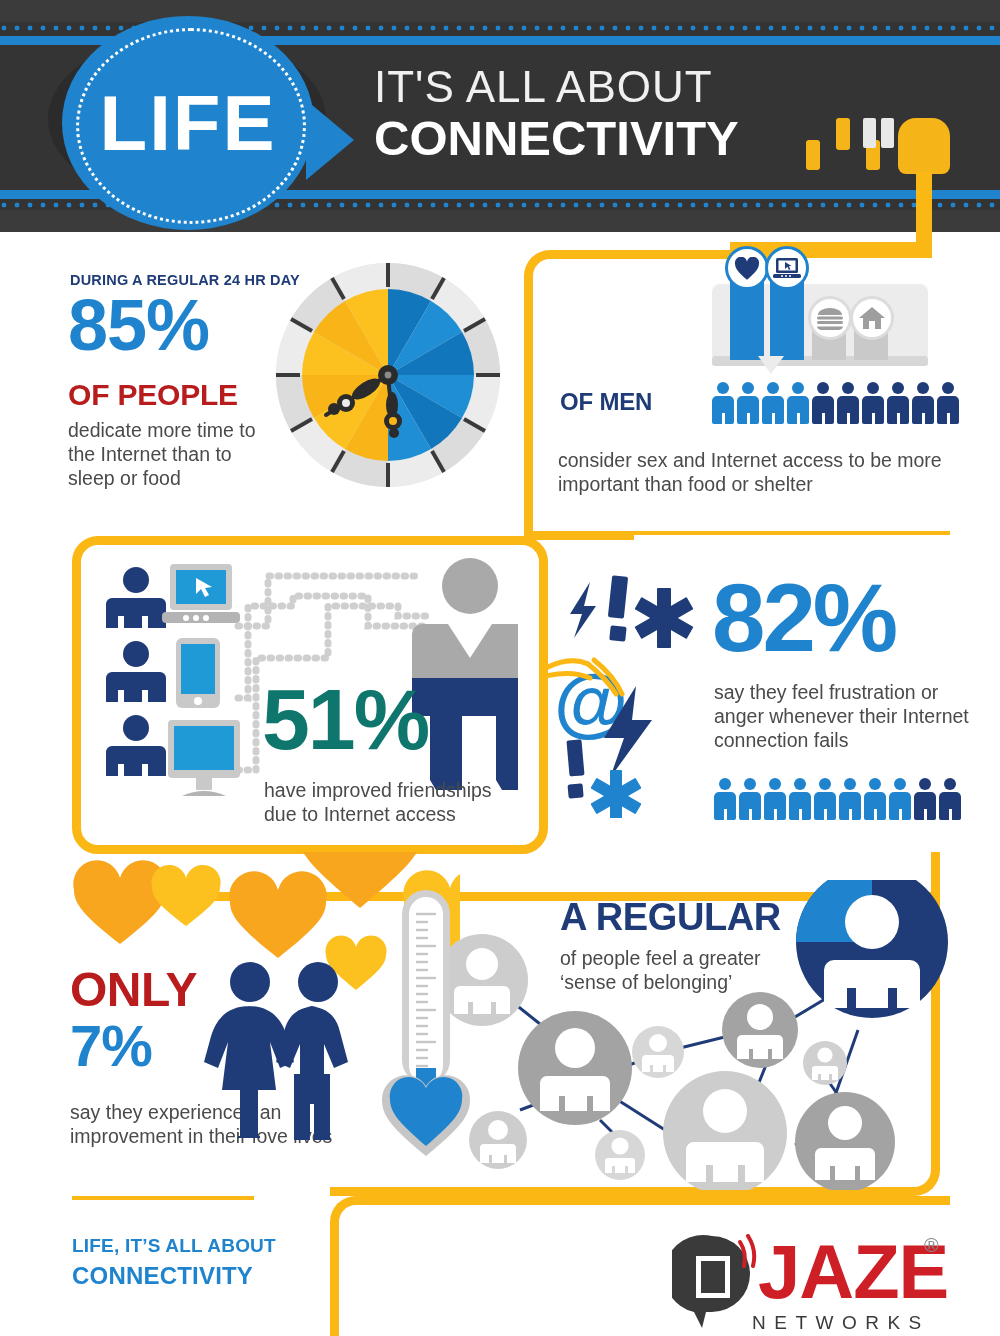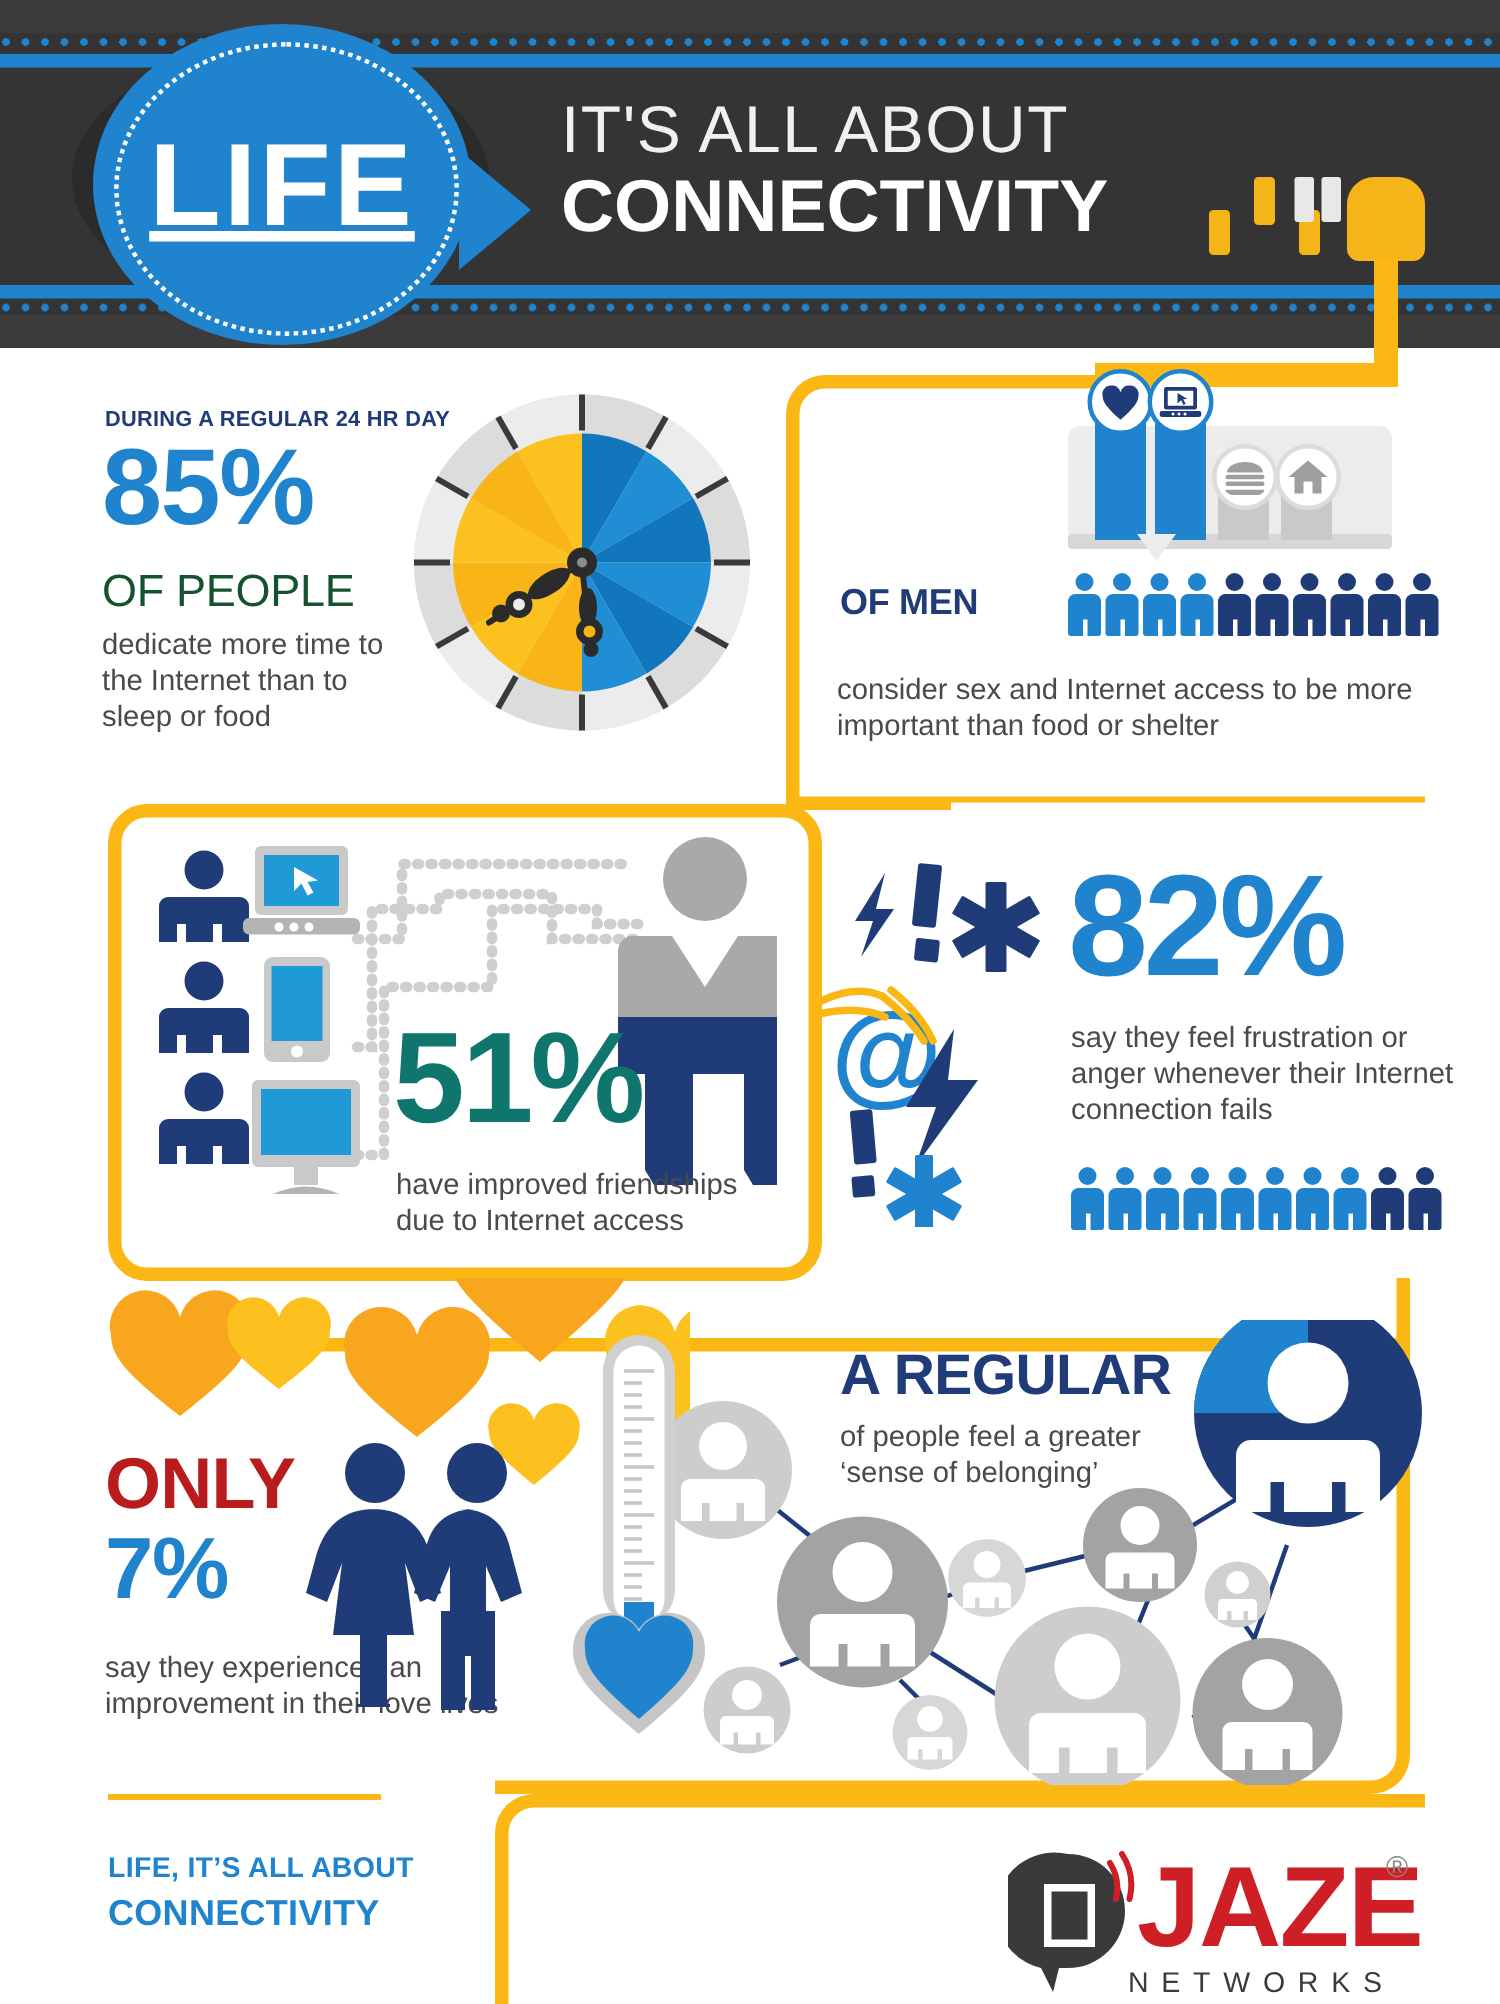--- a/index.html
+++ b/index.html
@@ -21,35 +21,35 @@
     background-image:radial-gradient(circle at 4px 4px, #1f84cd 2.4px, transparent 2.6px);
     background-size:13px 8px;}
   .hdr-dots.top{top:24px;}
   .hdr-dots.bot{top:201px;}
 
   .life-badge{left:62px;top:16px;width:252px;height:214px;}
   .life-disc{position:absolute;left:0;top:0;width:252px;height:214px;border-radius:50%;background:#1f84cd;}
   .life-dash{position:absolute;left:14px;top:12px;width:224px;height:190px;border-radius:50%;
      border:3px dotted #ffffff;}
   .life-text{position:absolute;left:0;top:0;width:252px;height:214px;display:flex;align-items:center;justify-content:center;
-     color:#fff;font-weight:bold;font-size:78px;letter-spacing:2px;font-family:"Liberation Sans", sans-serif;text-decoration:underline;}
+     color:#fff;font-weight:bold;font-size:78px;letter-spacing:2px;font-family:"Liberation Sans", sans-serif;}
   .life-arrow{position:absolute;left:244px;top:84px;width:0;height:0;
      border-top:40px solid transparent;border-bottom:40px solid transparent;border-left:48px solid #1f84cd;}
   .life-shadow{left:48px;top:34px;width:278px;height:170px;border-radius:50%;background:#2b2b2b;}
 
   .hdr-line1{left:374px;top:62px;color:#f0f0f0;font-size:44px;letter-spacing:1px;font-weight:400;}
   .hdr-line2{left:374px;top:110px;color:#ffffff;font-size:49px;letter-spacing:0px;font-weight:bold;}
   .plug-head{left:898px;top:118px;width:52px;height:56px;background:#f5b418;
      border-radius:18px 18px 8px 8px;}
 
   
   .kicker{font-size:14.5px;font-weight:bold;color:#1f3b78;letter-spacing:.2px;}
   .bignum-blue{font-size:72px;font-weight:bold;color:#1f84cd;line-height:.92;letter-spacing:-1px;}
   .bignum-navy{font-size:66px;font-weight:bold;color:#1f3b78;line-height:.92;letter-spacing:-1px;}
-  .sub-blue{font-size:30px;font-weight:normal;color:#14532d;letter-spacing:-.2px;}
+  .sub-blue{font-size:30px;font-weight:bold;color:#b91c1c;letter-spacing:-.2px;}
   .sub-navy{font-size:24px;font-weight:bold;color:#1f3b78;letter-spacing:-.2px;}
   .body-txt{font-size:19.5px;color:#4a4a4a;line-height:1.24;}
 
   
   .clock-wrap{left:272px;top:258px;width:232px;height:234px;}
   
   .ppl{display:flex;gap:3px;align-items:flex-end;}
   .person{width:22px;height:42px;position:relative;}
   .p-head{position:absolute;left:5px;top:0;width:12px;height:12px;border-radius:50%;}
   .p-body{position:absolute;left:0;top:14px;width:22px;height:28px;

